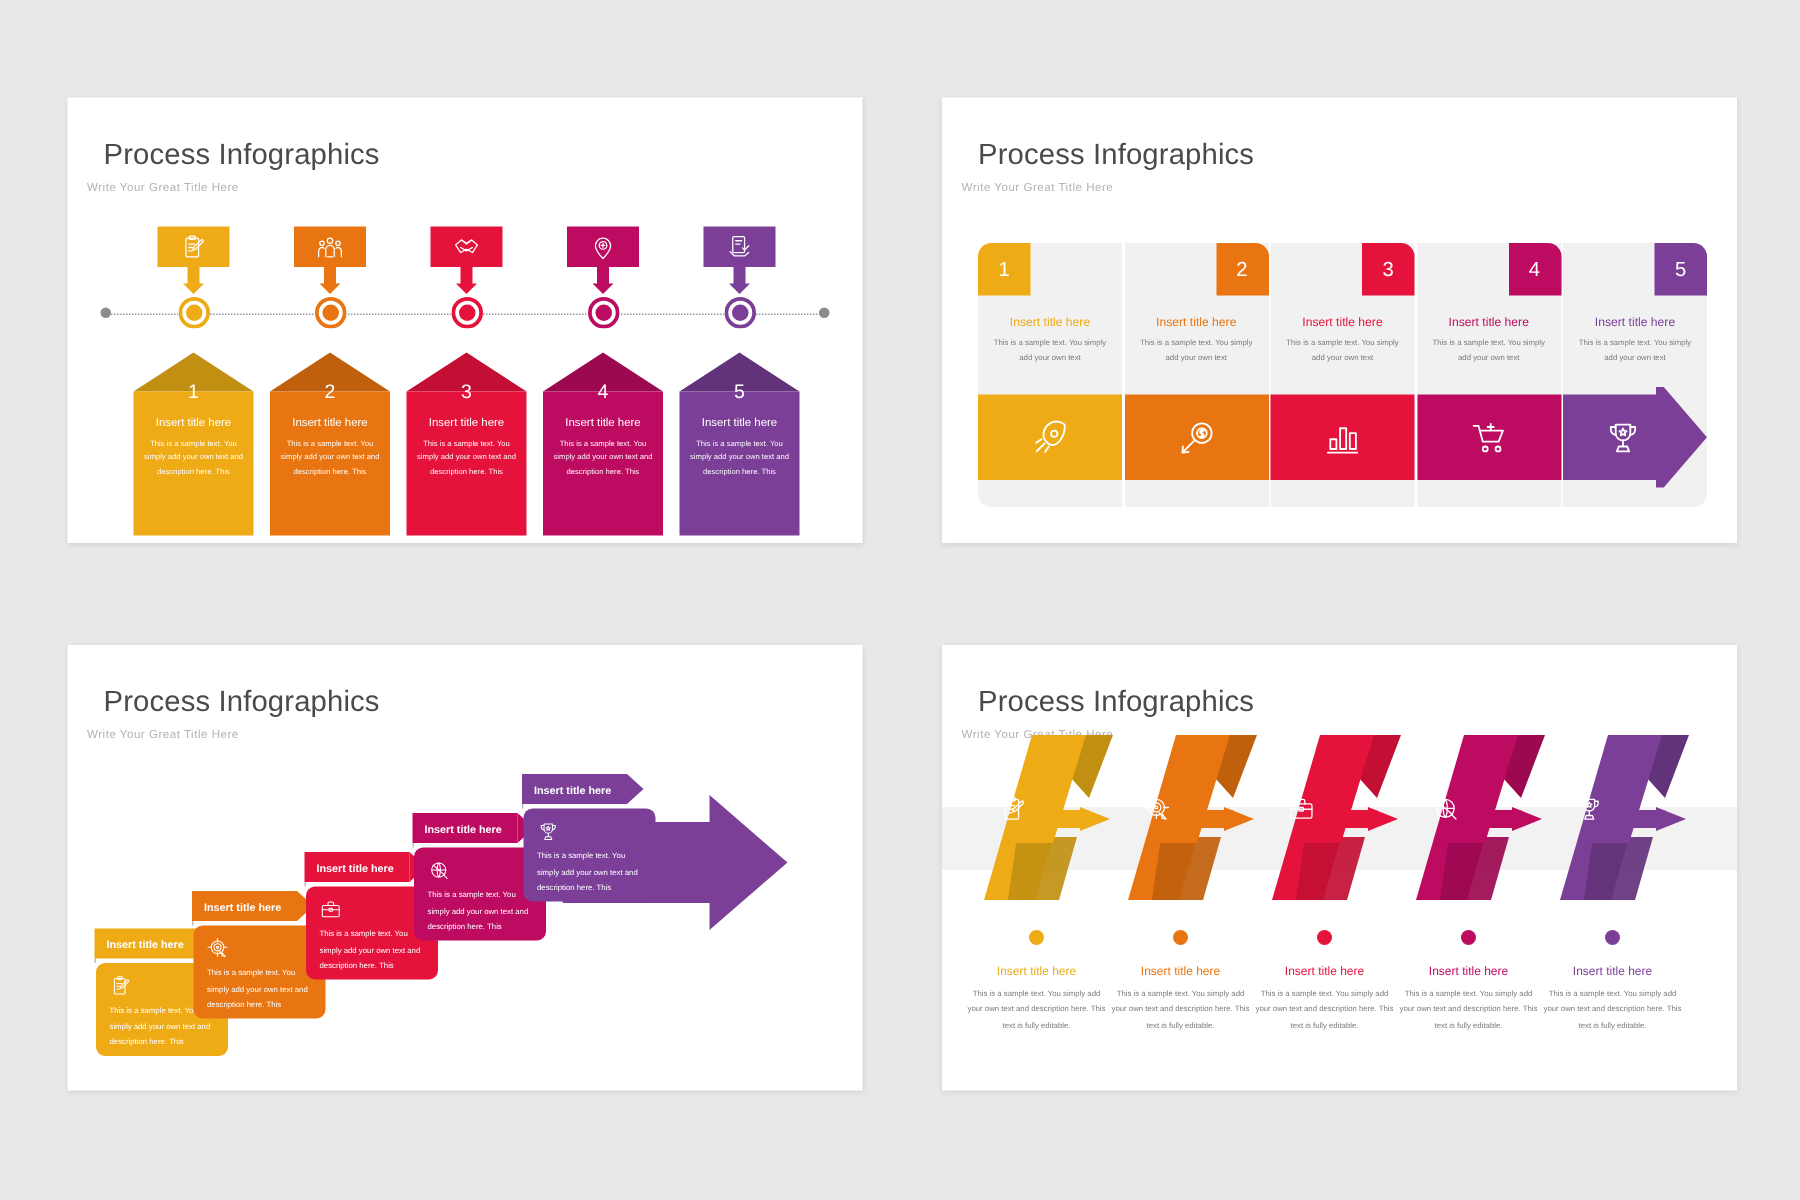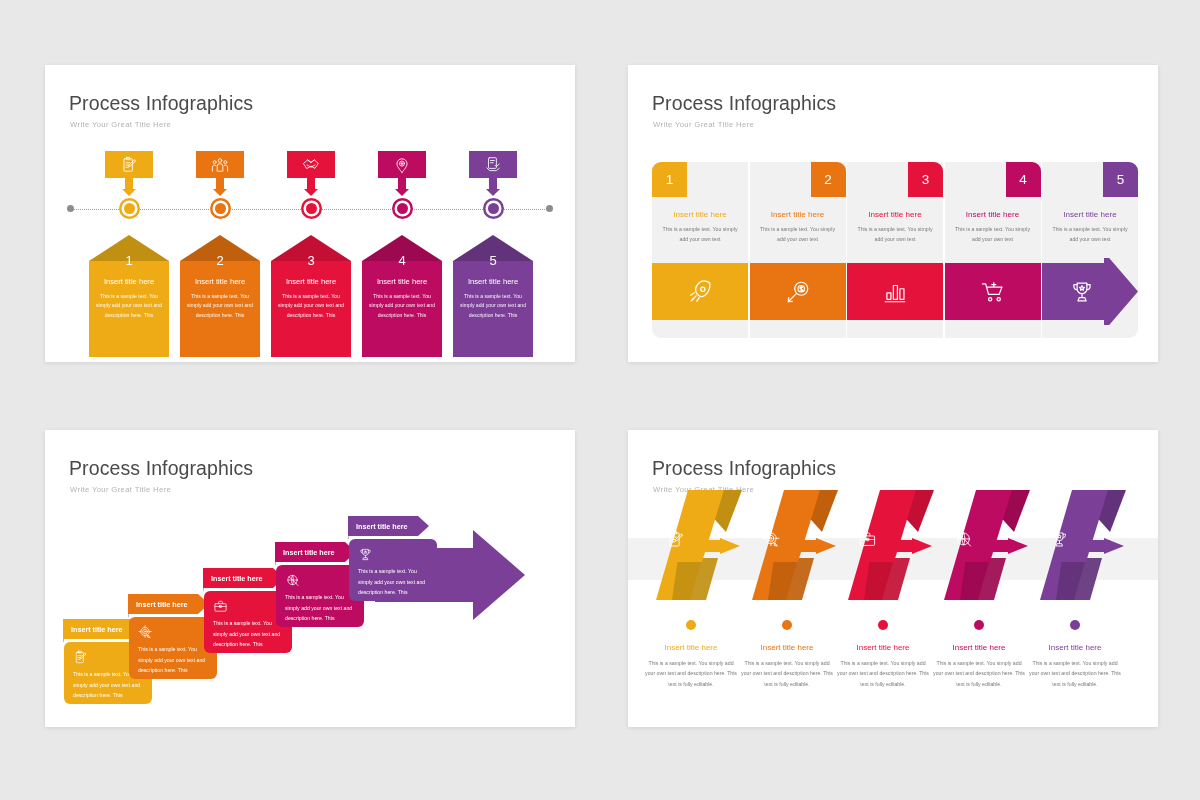--- a/index.html
+++ b/index.html
@@ -33,21 +33,21 @@
     left: 24px;
     top: 27px;
     font-size: 19.5px;
     color: #4a4a4a;
     font-weight: 400;
     letter-spacing: 0.1px;
     white-space: nowrap;
   }
   .slide-sub {
     position: absolute;
-    left: 25px;
+    left: 13px;
     top: 55px;
     font-size: 7.7px;
     color: #b3b3b3;
     letter-spacing: 0.35px;
     white-space: nowrap;
   }
 
   
   .p1-stage { position: absolute; left: 0; top: 0; width: 530px; height: 297px; }
 

